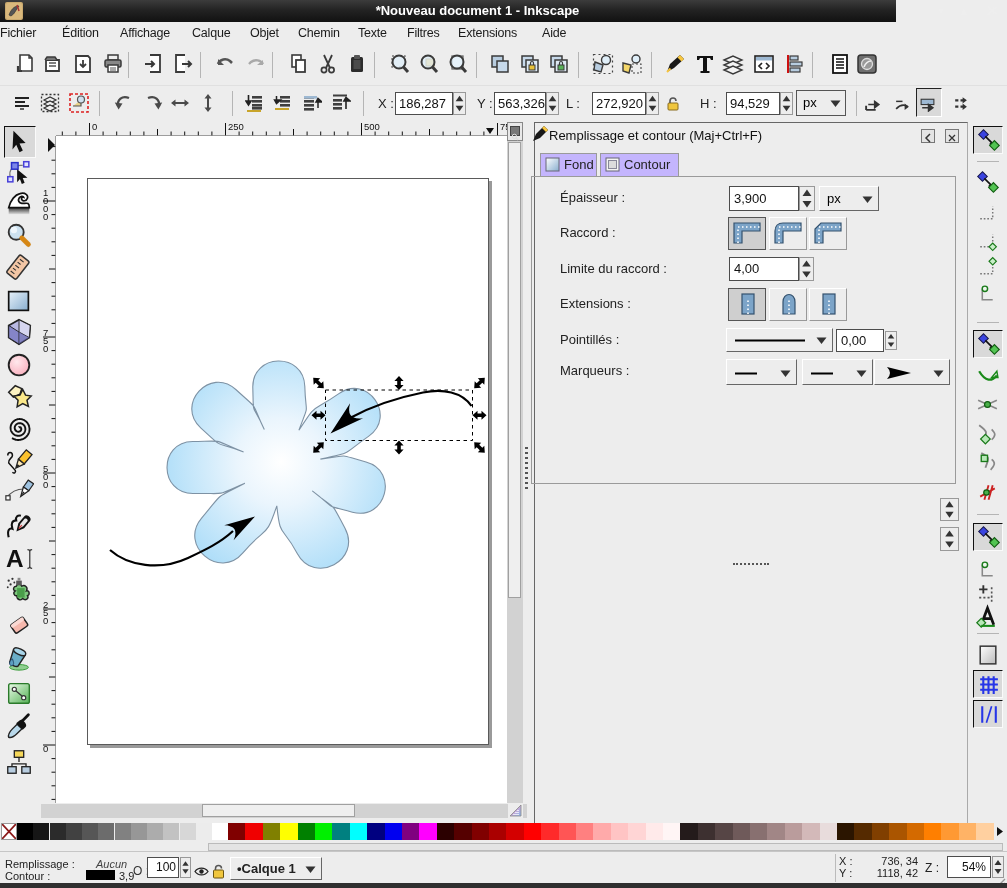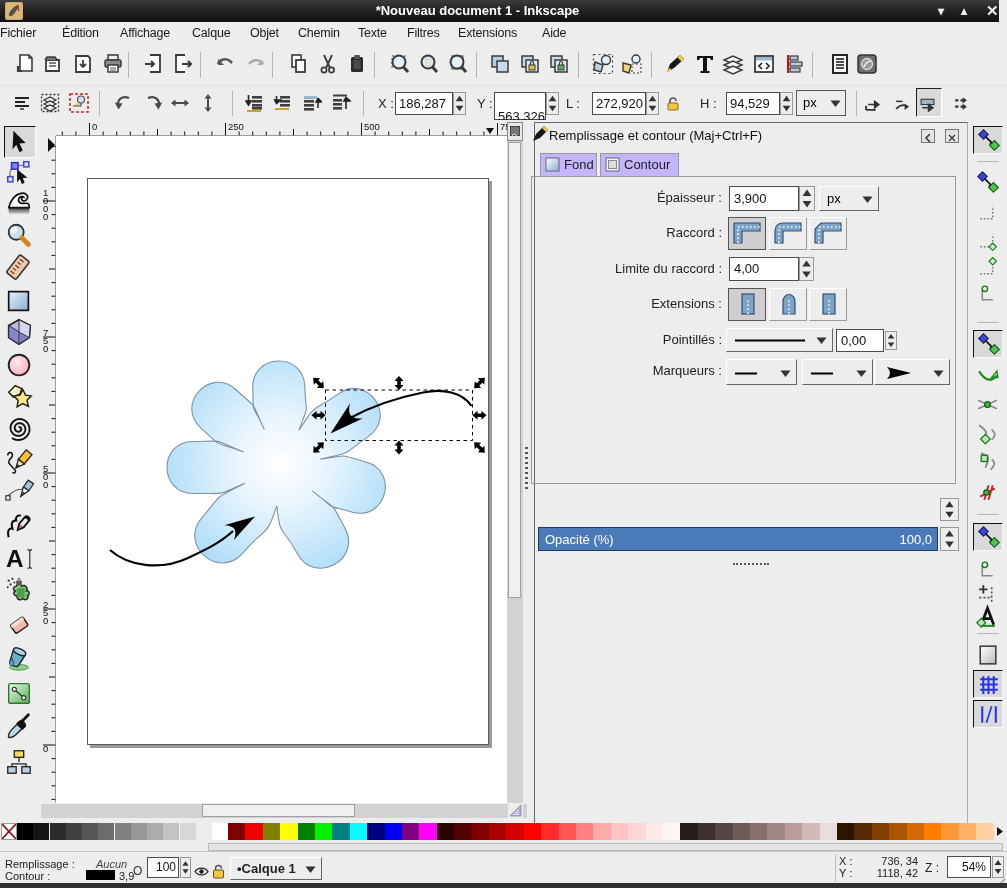--- a/index.html
+++ b/index.html
@@ -1,20 +1,20 @@
 <!DOCTYPE html>
 <html><head>
 <meta charset="utf-8">
 <style>
 * { margin:0; padding:0; box-sizing:border-box; }
 html,body { width:1007px; height:888px; overflow:hidden; }
 body { font-family:"Liberation Sans", sans-serif; background:#ededed; position:relative; }
 .abs { position:absolute; }
 
-#titlebar { left:0; top:0; width:999px; height:22px;
+#titlebar { left:0; top:0; width:896px; height:22px;
   background:linear-gradient(#3c3c3c,#232323 45%,#111); }
 #titlebar .ticon { left:5px; top:2px; width:18px; height:18px; }
 #titlebar .ttext { width:955px; top:3px; text-align:center; color:#fff; font-weight:bold; font-size:13px; }
 #titlebar .wbtn { top:0px; color:#eee; font-size:12px; font-weight:bold; }
 
 #menubar { left:0; top:22px; width:1007px; height:23px; background:#ededed; }
 #menubar span { position:absolute; top:4px; font-size:12.5px; letter-spacing:-0.2px; color:#1a1a1a; }
 
 #cmdbar { left:0; top:45px; width:1007px; height:40px; background:#ededed; }
 #ctrlbar { left:0; top:85px; width:1007px; height:35px; background:#ededed;
@@ -37,21 +37,21 @@
 #vsb .thumb { position:absolute; left:1px; top:1px; width:13px; height:456px; background:#efefef; border:1px solid #a0a0a0; }
 #hsb { position:absolute; left:1px; top:684px; width:486px; height:14px; background:#d2d2d2; }
 #hsb .thumb { position:absolute; left:161px; top:0px; width:153px; height:13px; background:#efefef; border:1px solid #a0a0a0; }
 
 #dock { left:528px; top:120px; width:443px; height:703px; background:#ededed; }
 #dockpanel { position:absolute; left:6px; top:2px; width:434px; height:701px; background:#ededed;
   border-left:1px solid #666; border-top:1px solid #666; border-right:1px solid #aaa; }
 .tab { position:absolute; top:33px; height:23px; background:#c4b5fd; border:1px solid #9a9a9a; border-bottom:none; font-size:13px; color:#222; }
 .tab.active { background:#ededed; top:31px; height:26px; z-index:2; }
 #framebox { position:absolute; left:3px; top:56px; width:425px; height:308px; border:1px solid #9a9a9a; border-top:1px solid #9a9a9a; }
-.plbl { position:absolute; font-size:13px; color:#222; text-align:right; }
+.plbl { position:absolute; font-size:13px; color:#222; text-align:left; }
 .joinbtn { position:absolute; width:38px; height:33px; background:#ededed; border:1px solid #999;
   border-top-color:#fff; border-left-color:#fff; }
 .joinbtn.pressed { background:#cfcfcf; border:1px solid #555; }
 .slider { position:absolute; height:23px; border:1px solid #555; font-size:13px; }
 
 #snapbar { left:971px; top:120px; width:36px; height:703px; background:#ededed; }
 .snapbtn { position:absolute; left:2px; width:30px; height:28px; }
 .snapbtn.pressed { background:#d9d9d9; border:1px solid #111; border-right-color:#fafafa; border-bottom-color:#fafafa; }
 
 #palette { left:0; top:823px; width:1007px; height:17px; background:#ededed; }
@@ -286,21 +286,21 @@
       <path d="M15 16V6M13 8l2-3.5L19 8z" stroke="#222" stroke-width="1.6" fill="#222"></path>
     </svg>
     <div class="sep" style="left:363px;top:5px;height:25px"></div>
     <div class="lbl" style="left:378px;top:10px">X :</div>
     <div class="entry" style="left:395px;top:6px;width:58px;height:23px;line-height:21px;padding:0 3px;text-align:left;font-size:13px">186,287</div>
     <div class="abs" style="left:453px;top:6px;width:13px;height:23px;background:#ededed;border:1px solid #999"><svg width="11" height="21" viewBox="0 0 10 18">
         <path d="M5 2 L8.5 7 H1.5Z" fill="#333"></path>
         <path d="M5 16 L8.5 11 H1.5Z" fill="#333"></path>
       </svg></div>
     <div class="lbl" style="left:477px;top:10px">Y :</div>
-    <div class="entry" style="left:494px;top:6px;width:52px;height:23px;line-height:21px;padding:13px 3px;text-align:left;font-size:13px">563,326</div>
+    <div class="entry" style="left:494px;top:6px;width:52px;height:23px;line-height:21px;padding:0 3px;text-align:left;font-size:13px">563,326</div>
     <div class="abs" style="left:546px;top:6px;width:13px;height:23px;background:#ededed;border:1px solid #999"><svg width="11" height="21" viewBox="0 0 10 18">
         <path d="M5 2 L8.5 7 H1.5Z" fill="#333"></path>
         <path d="M5 16 L8.5 11 H1.5Z" fill="#333"></path>
       </svg></div>
     <div class="lbl" style="left:566px;top:10px">L :</div>
     <div class="entry" style="left:592px;top:6px;width:54px;height:23px;line-height:21px;padding:0 3px;text-align:left;font-size:13px">272,920</div>
     <div class="abs" style="left:646px;top:6px;width:13px;height:23px;background:#ededed;border:1px solid #999"><svg width="11" height="21" viewBox="0 0 10 18">
         <path d="M5 2 L8.5 7 H1.5Z" fill="#333"></path>
         <path d="M5 16 L8.5 11 H1.5Z" fill="#333"></path>
       </svg></div>
@@ -818,24 +818,20 @@
         <path d="M30 7 L6 1 Q12 7 6 13Z" fill="#000"></path>
       </svg>
       <svg style="position:absolute;right:5px;top:10px" width="11" height="8" viewBox="0 0 11 8">
         <path d="M0.5 0.5h10L5.5 7z" fill="#333"></path>
       </svg>
     </div>
     <div class="abs" style="left:412px;top:378px;width:19px;height:23px;background:#ededed;border:1px solid #999"><svg width="17" height="21" viewBox="0 0 10 18">
         <path d="M5 2 L8.5 7 H1.5Z" fill="#333"></path>
         <path d="M5 16 L8.5 11 H1.5Z" fill="#333"></path>
       </svg></div>
-    <div class="slider" style="left:10px;top:407px;width:400px;height:24px;background:#4a7ab8;border-color:#223a5e;color:#fff">
-      <span style="position:absolute;left:6px;top:4px">Opacité (%)</span>
-      <span style="position:absolute;right:5px;top:4px">100,0</span>
-    </div>
     <div class="abs" style="left:412px;top:407px;width:19px;height:24px;background:#ededed;border:1px solid #999"><svg width="17" height="22" viewBox="0 0 10 18">
         <path d="M5 2 L8.5 7 H1.5Z" fill="#333"></path>
         <path d="M5 16 L8.5 11 H1.5Z" fill="#333"></path>
       </svg></div>
     <div class="abs" style="left:205px;top:442px;width:36px;height:3px;border-bottom:2px dotted #555"></div>
   </div>
 <div class="abs" id="snapbar">
     <div class="snapbtn pressed" style="top:6px">
       <svg style="position:absolute;left:2px;top:1px" width="25" height="25" viewBox="0 0 24 24">
         <rect x="4" y="3" width="6.5" height="6.5" transform="rotate(45 7.2 6.2)" fill="#3a44e0" stroke="#1a1a50" stroke-width="1"></rect>

